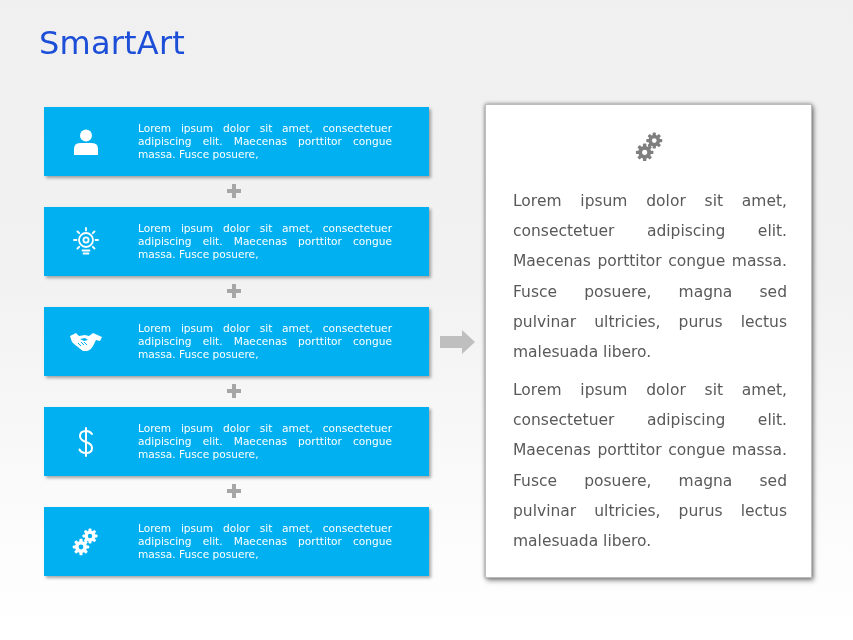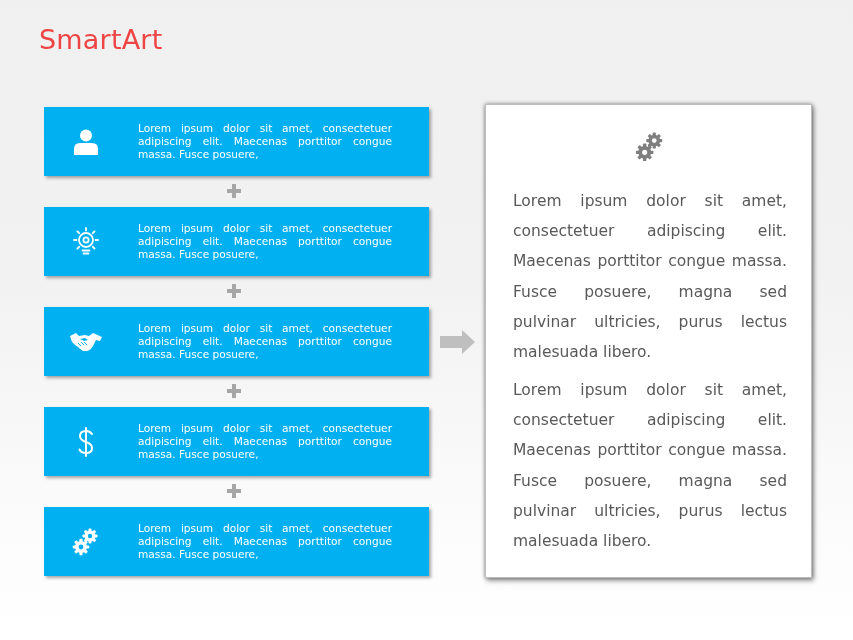--- a/index.html
+++ b/index.html
@@ -3,21 +3,21 @@
 <meta charset="utf-8">
 <style>
   html,body{margin:0;padding:0;}
   body{
     width:853px;height:640px;overflow:hidden;position:relative;
     background:linear-gradient(to bottom,#f0f0f0 0%,#f2f2f2 45%,#fbfbfb 80%,#ffffff 100%);
     font-family:"DejaVu Sans","Liberation Sans",sans-serif;
   }
   .title{
     position:absolute;left:39px;top:24px;
-    font-size:27px;color:#ef4444;letter-spacing:0.2px;
+    font-size:32px;color:#1d4ed8;letter-spacing:0.2px;
     font-family:"DejaVu Sans",sans-serif;
   }
   .step{
     position:absolute;left:44px;width:385px;height:69px;
     background:#00b0f0;
     box-shadow:2px 2px 3px rgba(0,0,0,0.35);
   }
   .step .icon{
     position:absolute;left:24px;top:17px;width:36px;height:36px;
     display:flex;align-items:center;justify-content:center;

